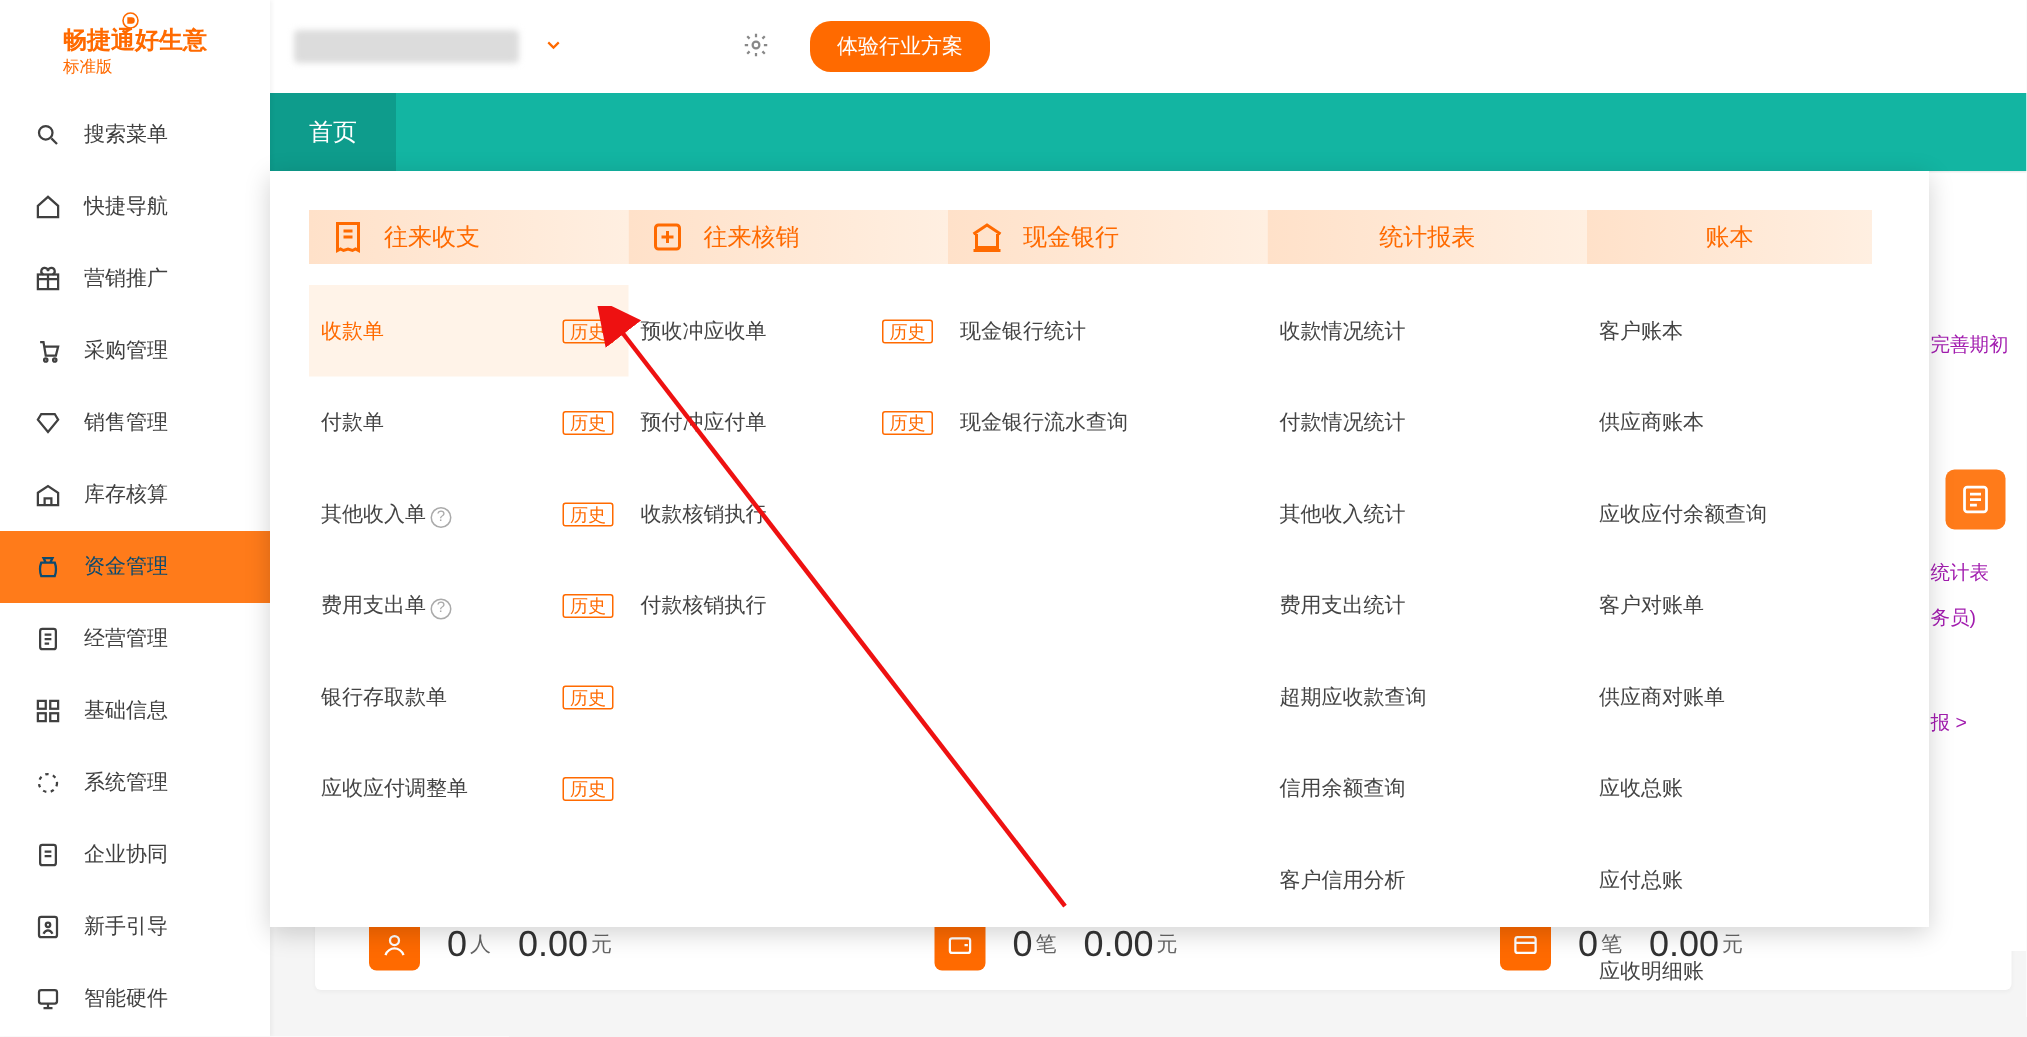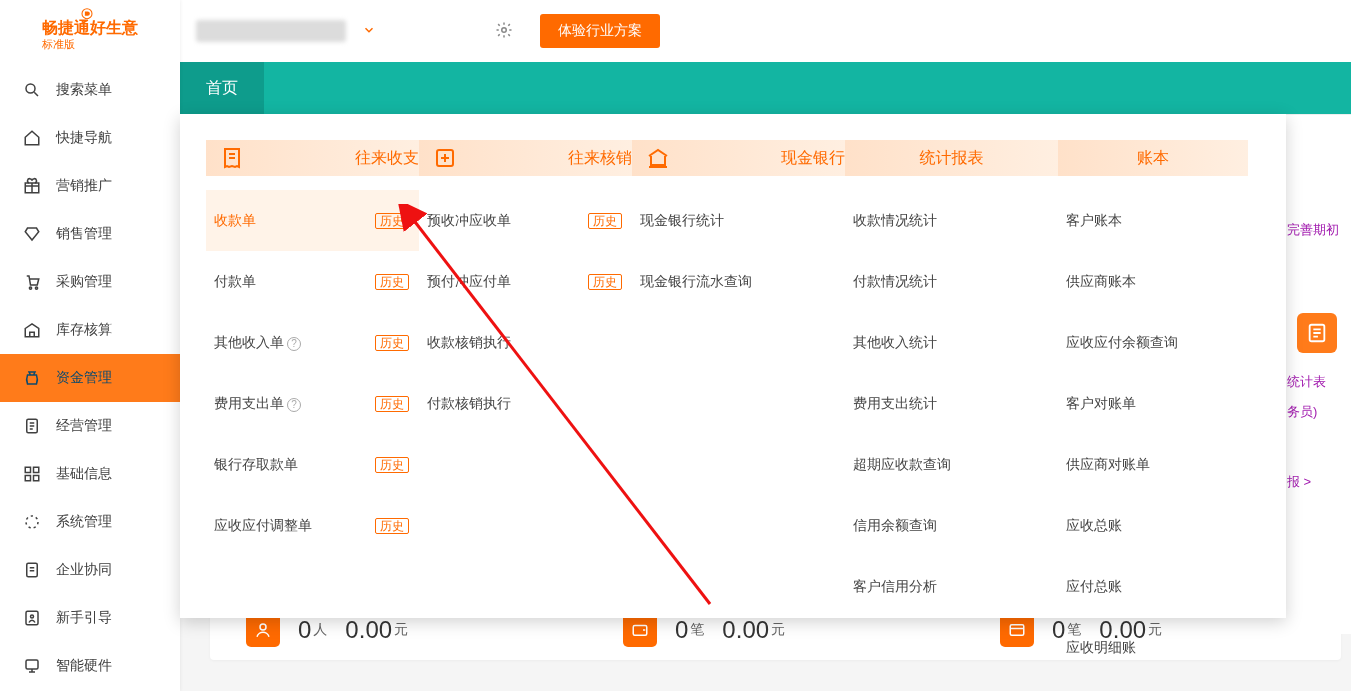--- a/index.html
+++ b/index.html
@@ -15,33 +15,33 @@
     .sidebar-item { display: flex; align-items: center; height: 48px; padding: 0 22px; cursor: pointer; color: #404040; }
     .sidebar-item .mi { width: 20px; height: 20px; margin-right: 14px; display: inline-flex; align-items: center; justify-content: center; }
     .sidebar-item.active { background: #ff7b1a; color: #0c4a6e; }
 
     
     .topbar { position: absolute; left: 180px; top: 0; right: 0; height: 62px; background: #fff; display: flex; align-items: center; padding: 0 16px; z-index: 5; }
     .company-selector { display: flex; align-items: center; width: 280px; }
     .company-name-blur { width: 150px; height: 22px; background: #dcdcdc; filter: blur(2px); border-radius: 3px; }
     .chevron-down { color: #ff6a00; margin-left: 16px; }
     .gear-btn { margin-left: 16px; width: 24px; height: 24px; display:flex; align-items:center; justify-content:center; cursor:pointer; color:#888; }
-    .cta-btn { margin-left: 24px; padding: 0 18px; height: 34px; display:flex; align-items:center; background:#ff6a00; color:#fff; border-radius:3px; cursor:pointer; font-size:14px; }
+    .cta-btn { margin-left: 24px; padding: 0 18px; height: 34px; display:flex; align-items:center; background:#ff6a00; color:#fff; border-radius:14px; cursor:pointer; font-size:14px; }
 
     
     .tabstrip { position: absolute; left: 180px; top: 62px; right: 0; height: 52px; background: #13b5a2; display:flex; align-items:stretch; z-index:4; }
     .tab { display:flex; align-items:center; padding: 0 26px; color:#fff; font-size:16px; cursor:pointer; }
     .tab.active { background: #0e9c8c; }
 
     
     .megamenu { position:absolute; left:180px; top:114px; width:1106px; height:504px; background:#fff; z-index:20; box-shadow: 0 4px 16px rgba(0,0,0,0.18); padding: 26px 22px 34px 26px; display:flex; }
     .mcol { flex: 0 0 213px; margin-right: 0; }
     .mcol:last-child { margin-right:0; }
     .mhead { height: 36px; display:flex; align-items:center; justify-content:center; background: linear-gradient(90deg,#ffe1c9 0%, #ffefe1 100%); color:#ff6a00; font-size:16px; font-weight:500; margin-bottom: 14px; position:relative; }
-    .mhead.with-icon { justify-content:space-between; padding-left: 14px; }
+    .mhead.with-icon { justify-content:flex-start; padding-left: 14px; }
     .mhead .hicon { width:26px; height:26px; margin-right:10px; color:#ff6a00; display:flex; align-items:center; }
     .mitem { height: 61px; display:flex; align-items:center; justify-content:space-between; padding: 0 10px 0 8px; cursor:pointer; font-size:14px; color:#444; }
     .mitem.highlight { background:#fff3e8; color:#ff6a00; }
     .mitem .help-q { display:inline-block; width:14px; height:14px; border:1px solid #aaa; border-radius:50%; font-size:10px; line-height:12px; text-align:center; color:#aaa; margin-left:3px; }
     .history-tag { border:1px solid #ff6a00; color:#ff6a00; font-size:12px; padding: 1px 4px; border-radius:2px; line-height:1; }
 
     
     .arrow-svg { position:absolute; left:392px; top:204px; width:350px; height:420px; pointer-events:none; z-index:25; }
 
     
@@ -93,34 +93,34 @@
           <svg width="18" height="18" viewBox="0 0 24 24" fill="none" stroke="currentColor" stroke-width="2">
             <rect x="3" y="8" width="18" height="13"></rect>
             <path d="M3 12h18M12 8v13M8 8a3 3 0 1 1 4-3 3 3 0 1 1 4 3"></path>
           </svg>
         </span>
         <span>营销推广</span>
       </div>
     <div class="sidebar-item">
         <span class="mi">
           <svg width="18" height="18" viewBox="0 0 24 24" fill="none" stroke="currentColor" stroke-width="2">
-            <path d="M6 4h12l3 5-9 11L3 9z"></path>
-          </svg>
-        </span>
-        <span>销售管理</span>
-      </div>
-    <div class="sidebar-item">
-        <span class="mi">
-          <svg width="18" height="18" viewBox="0 0 24 24" fill="none" stroke="currentColor" stroke-width="2">
             <path d="M5 4h3l2 12h9l2-8H8"></path>
             <circle cx="10" cy="20" r="1.5"></circle>
             <circle cx="18" cy="20" r="1.5"></circle>
           </svg>
         </span>
         <span>采购管理</span>
+      </div>
+    <div class="sidebar-item">
+        <span class="mi">
+          <svg width="18" height="18" viewBox="0 0 24 24" fill="none" stroke="currentColor" stroke-width="2">
+            <path d="M6 4h12l3 5-9 11L3 9z"></path>
+          </svg>
+        </span>
+        <span>销售管理</span>
       </div>
     <div class="sidebar-item">
         <span class="mi">
           <svg width="18" height="18" viewBox="0 0 24 24" fill="none" stroke="currentColor" stroke-width="2">
             <path d="M3 10l9-6 9 6v11H3z"></path>
             <path d="M9 21v-6h6v6"></path>
           </svg>
         </span>
         <span>库存核算</span>
       </div>

